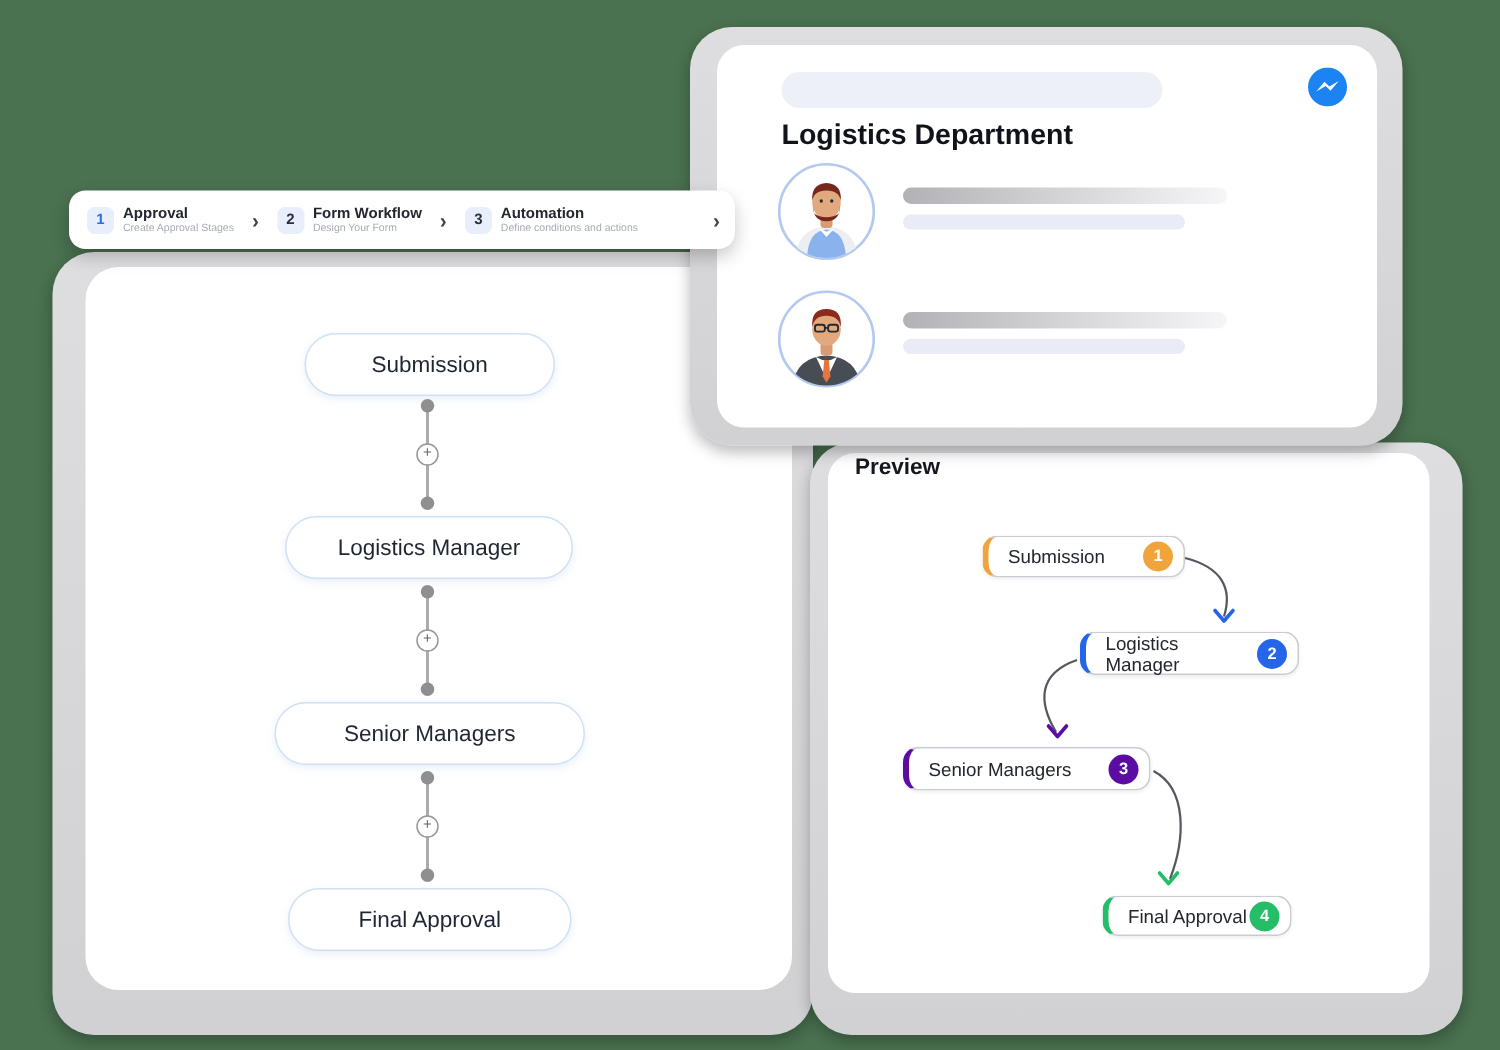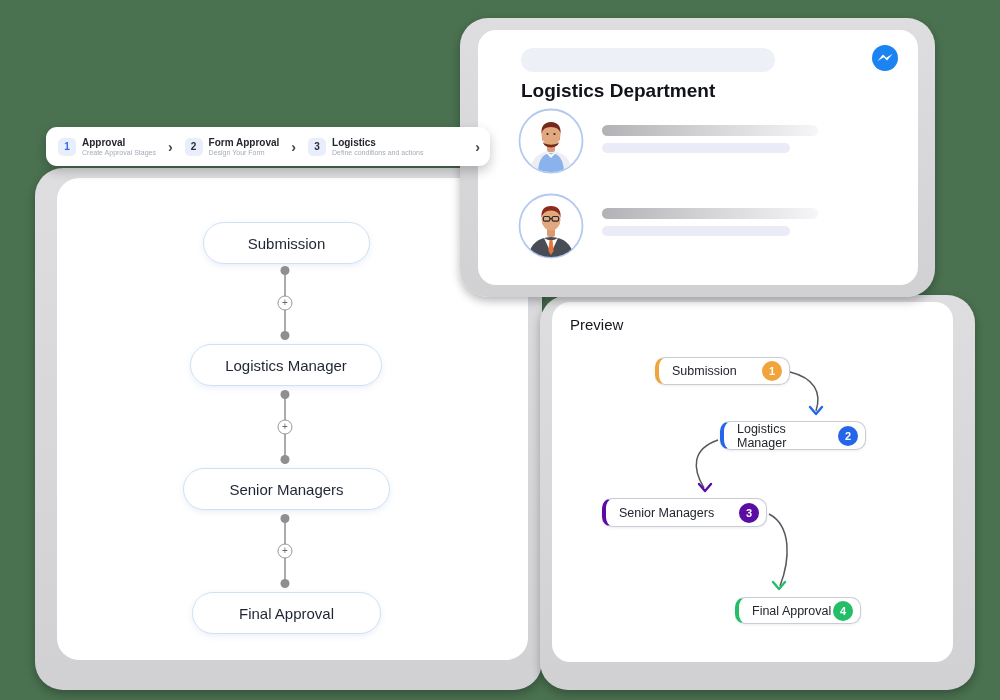--- a/index.html
+++ b/index.html
@@ -53,21 +53,21 @@
   .dept-title{position:absolute;left:43px;top:50px;font-size:19px;font-weight:600;color:#10131a;}
   .avatar{position:absolute;width:66px;height:66px;}
   .av1{left:40px;top:78px;} .av2{left:40px;top:163px;}
   .mline{position:absolute;border-radius:6px;}
   .mline-a{height:11px;background:linear-gradient(90deg,#b2b2b6 0%,#d8d8db 55%,#f6f6f8 100%);}
   .mline-b{height:10px;background:#e9ebf7;}
   .l1a{left:124px;top:95px;width:216px;} .l1b{left:124px;top:113px;width:188px;}
   .l2a{left:124px;top:178px;width:216px;} .l2b{left:124px;top:196px;width:188px;}
 
   
-  .prev-title{position:absolute;left:18px;top:14px;font-size:15px;font-weight:400;color:#15181e;}
+  .prev-title{position:absolute;left:18px;top:1px;font-size:15px;font-weight:700;color:#15181e;}
   .pv-node{position:absolute;background:#fff;border:1px solid #c9ccd3;border-left-width:4px;border-left-style:solid;border-radius:10px;
     display:flex;align-items:center;justify-content:space-between;box-sizing:border-box;padding:0 7px 0 13px;
     font-size:12.5px;color:#23262e;box-shadow:0 1px 3px rgba(0,0,0,.08);cursor:pointer;}
   .pv1{left:103px;top:55px;width:135px;height:28px;}
   .pv2{left:168px;top:119px;width:146px;height:29px;}
   .pv3{left:50px;top:196px;width:165px;height:29px;}
   .pv4{left:183px;top:295px;width:126px;height:27px;}
   .badge{width:20px;height:20px;border-radius:50%;color:#fff;font-size:11px;font-weight:bold;
     display:flex;align-items:center;justify-content:center;flex:0 0 auto;}
   .arrows{position:absolute;left:0;top:0;pointer-events:none;}
@@ -179,29 +179,29 @@
       <span class="numbox">1</span>
       <span class="step-text">
         <div class="step-t">Approval</div>
         <div class="step-s">Create Approval Stages</div>
       </span>
     </div>
     <span class="chev">›</span>
     <div class="step">
       <span class="numbox">2</span>
       <span class="step-text">
-        <div class="step-t">Form Approval</div>
+        <div class="step-t">Form Workflow</div>
         <div class="step-s">Design Your Form</div>
       </span>
     </div>
     <span class="chev">›</span>
     <div class="step">
       <span class="numbox">3</span>
       <span class="step-text">
-        <div class="step-t">Logistics</div>
+        <div class="step-t">Automation</div>
         <div class="step-s">Define conditions and actions</div>
       </span>
     </div>
     <span class="chev chev-last">›</span>
   </div>
 
   <div class="frame frame-prev">
     <div class="card card-prev">
       <div class="prev-title">Preview</div>
 

